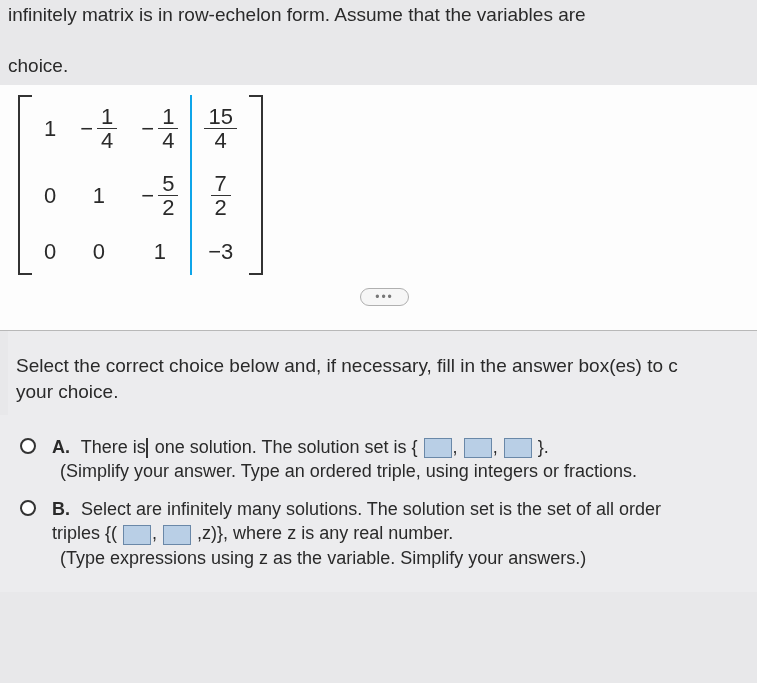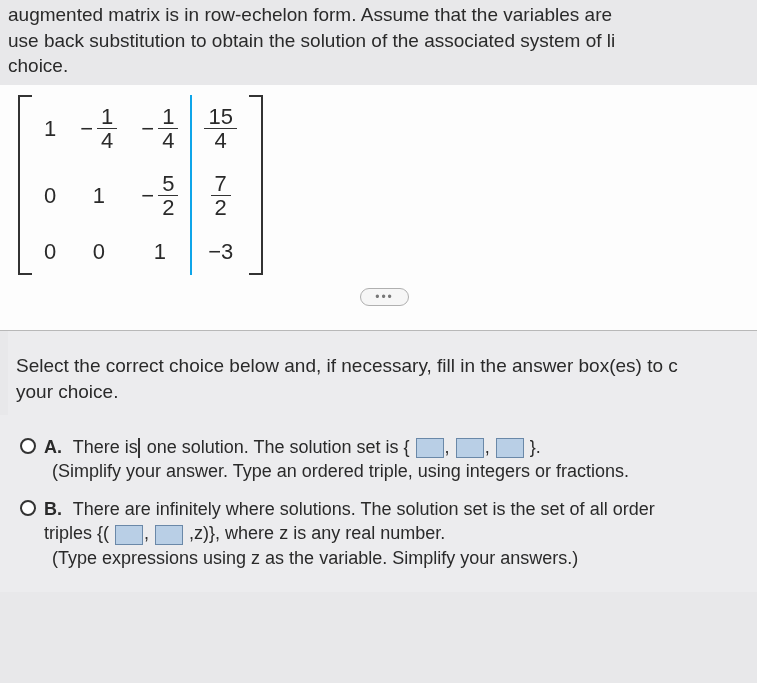--- a/index.html
+++ b/index.html
@@ -77,21 +77,21 @@
       background: #ececee;
       margin-left: 8px;
     }
     .choices {
       padding: 6px 8px 8px 20px;
       background: #ececee;
     }
     .choice {
       display: flex;
       align-items: flex-start;
-      gap: 8px;
+      gap: 16px;
       margin: 14px 0;
       line-height: 1.35;
     }
     .radio {
       width: 16px;
       height: 16px;
       border: 2px solid #333;
       border-radius: 50%;
       flex-shrink: 0;
       margin-top: 3px;
@@ -119,22 +119,22 @@
       vertical-align: middle;
       margin-right: 2px;
     }
   </style>
 </head>
 <body>
 
 <div class="container">
 
   <div class="problem-text">
-    <span>augmented matrix is in row-echelon form. Assume that the variables are</span><br>
-    <span>use back substitution to obtain the solution of the associated system of li</span><br>
+    <span>infinitely matrix is in row-echelon form. Assume that the variables are</span><br>
+    <br>
     <span>choice.</span>
   </div>
 
   <div class="matrix-region">
     <div class="matrix-wrap">
       <div class="bracket left"></div>
       <table class="matrix-table">
         <tbody>
             <tr>
           <td>1</td>
@@ -207,21 +207,21 @@
         <span class="blank"></span>
         <span>}.</span><br>
         <span class="hint">(Simplify your answer. Type an ordered triple, using integers or fractions.</span>
       </div>
     </div>
 
     <div class="choice">
       <div class="radio"></div>
       <div class="choice-body">
         <span class="choice-label">B.</span>
-        <span>There are infinitely where solutions. The solution set is the set of all order</span><br>
+        <span>Select are infinitely many solutions. The solution set is the set of all order</span><br>
         <span>triples {(</span>
         <span class="blank"></span><span>,</span>
         <span class="blank"></span>
         <span>,z)}, where z is any real number.</span><br>
         <span class="hint">(Type expressions using z as the variable. Simplify your answers.)</span>
       </div>
     </div>
 
 
   </div>

